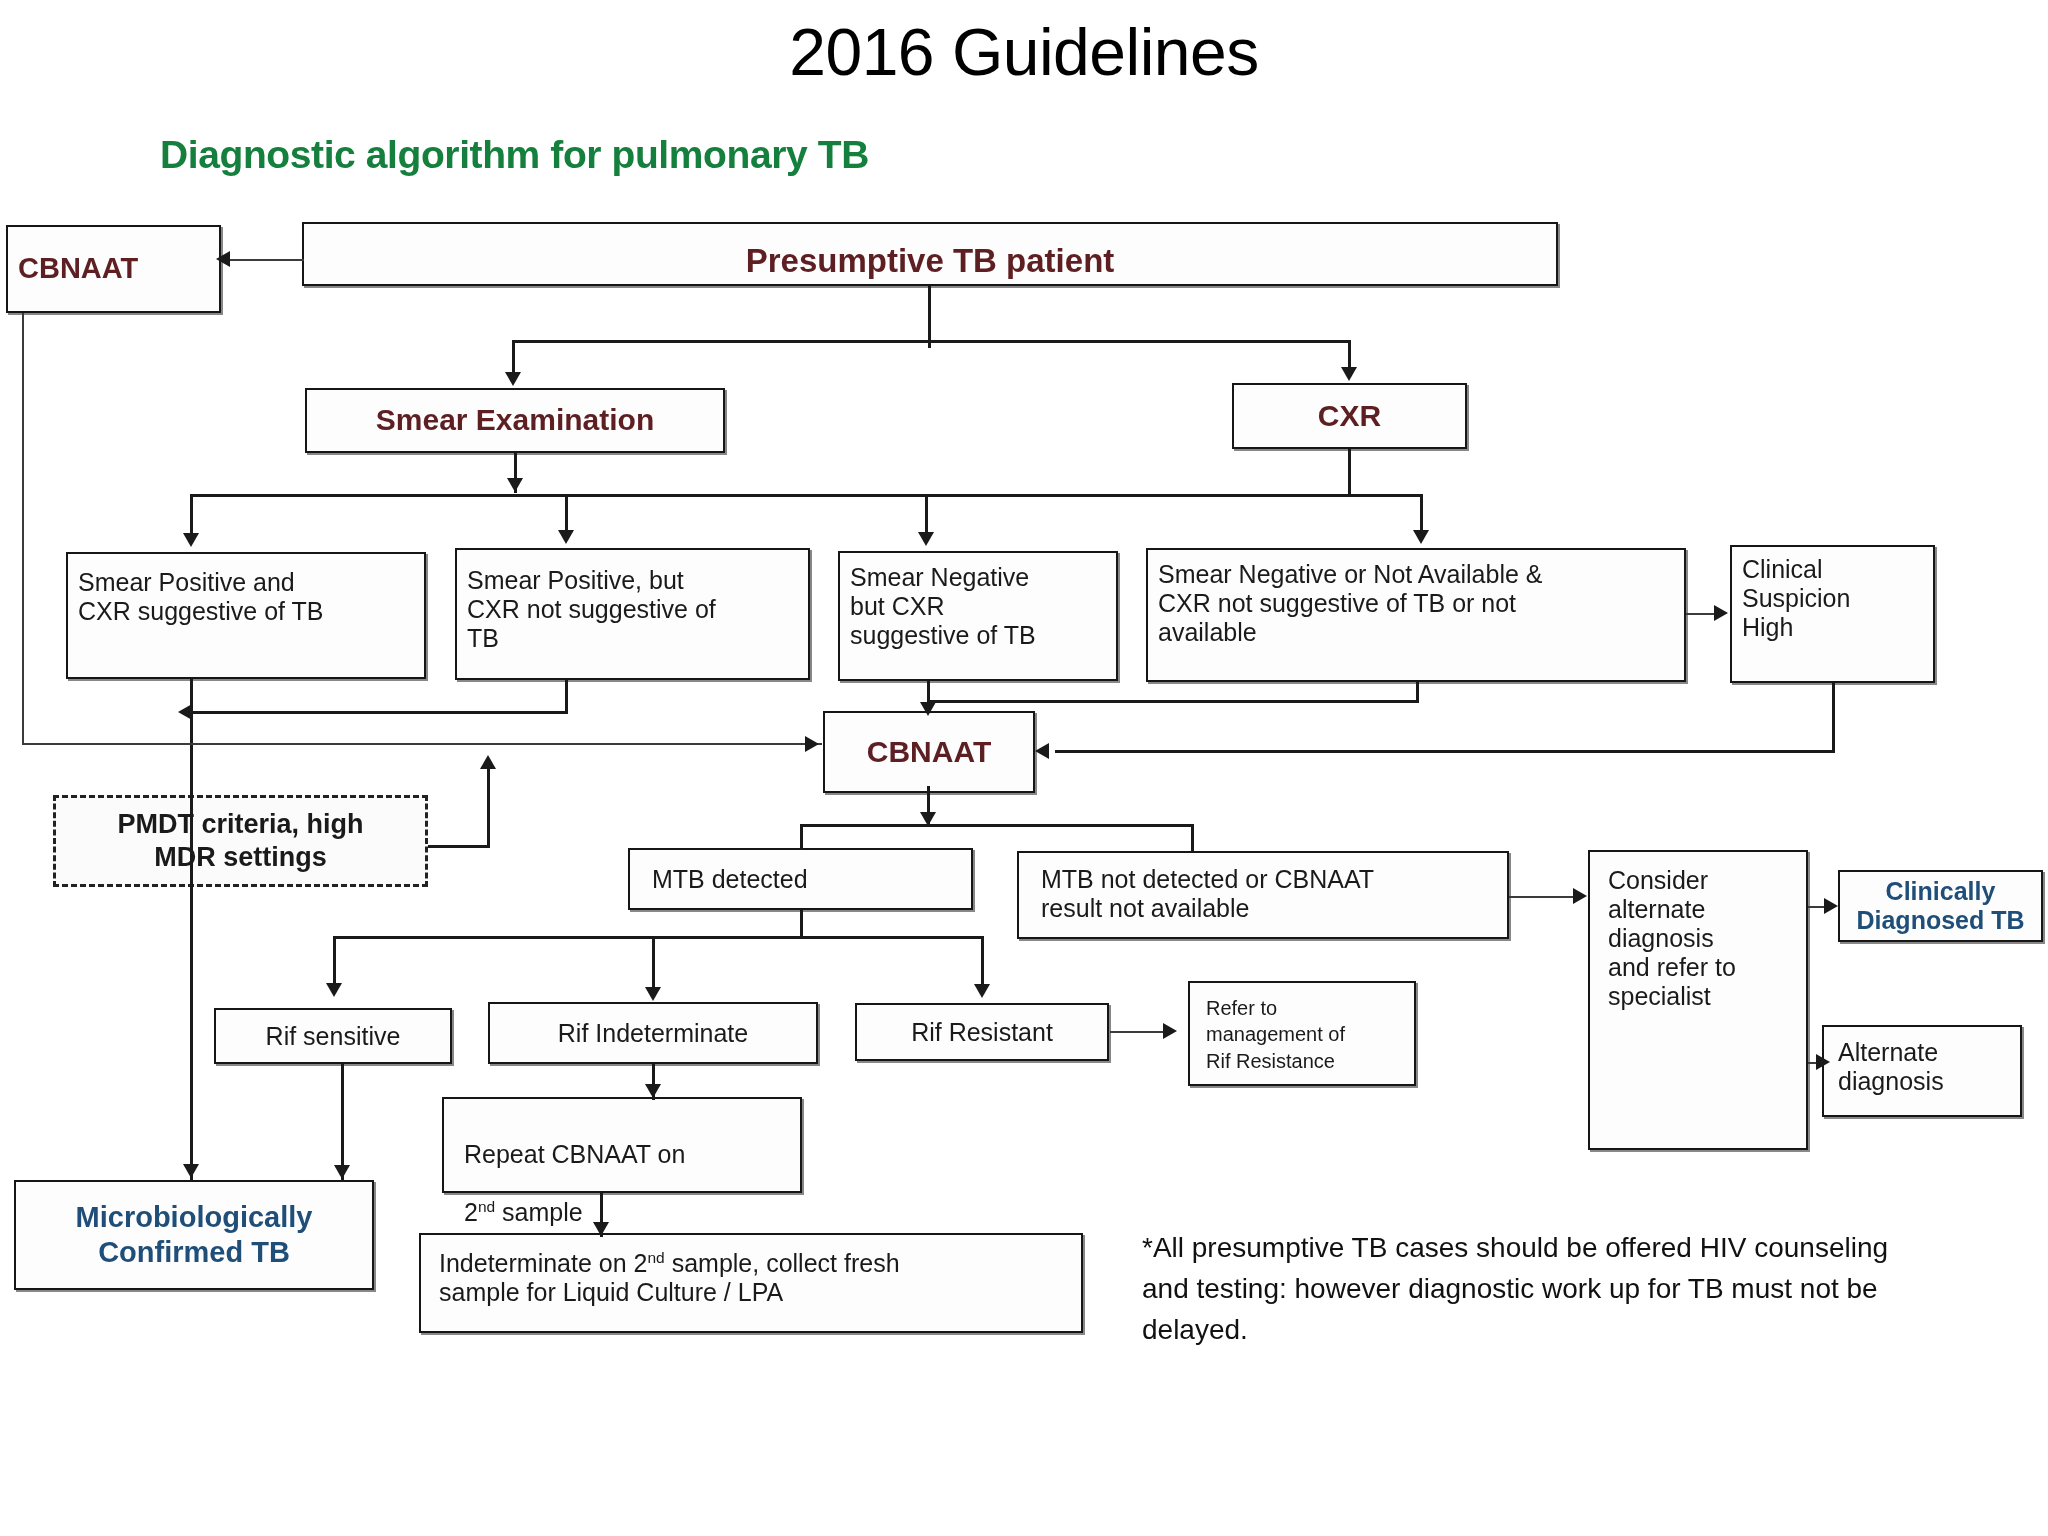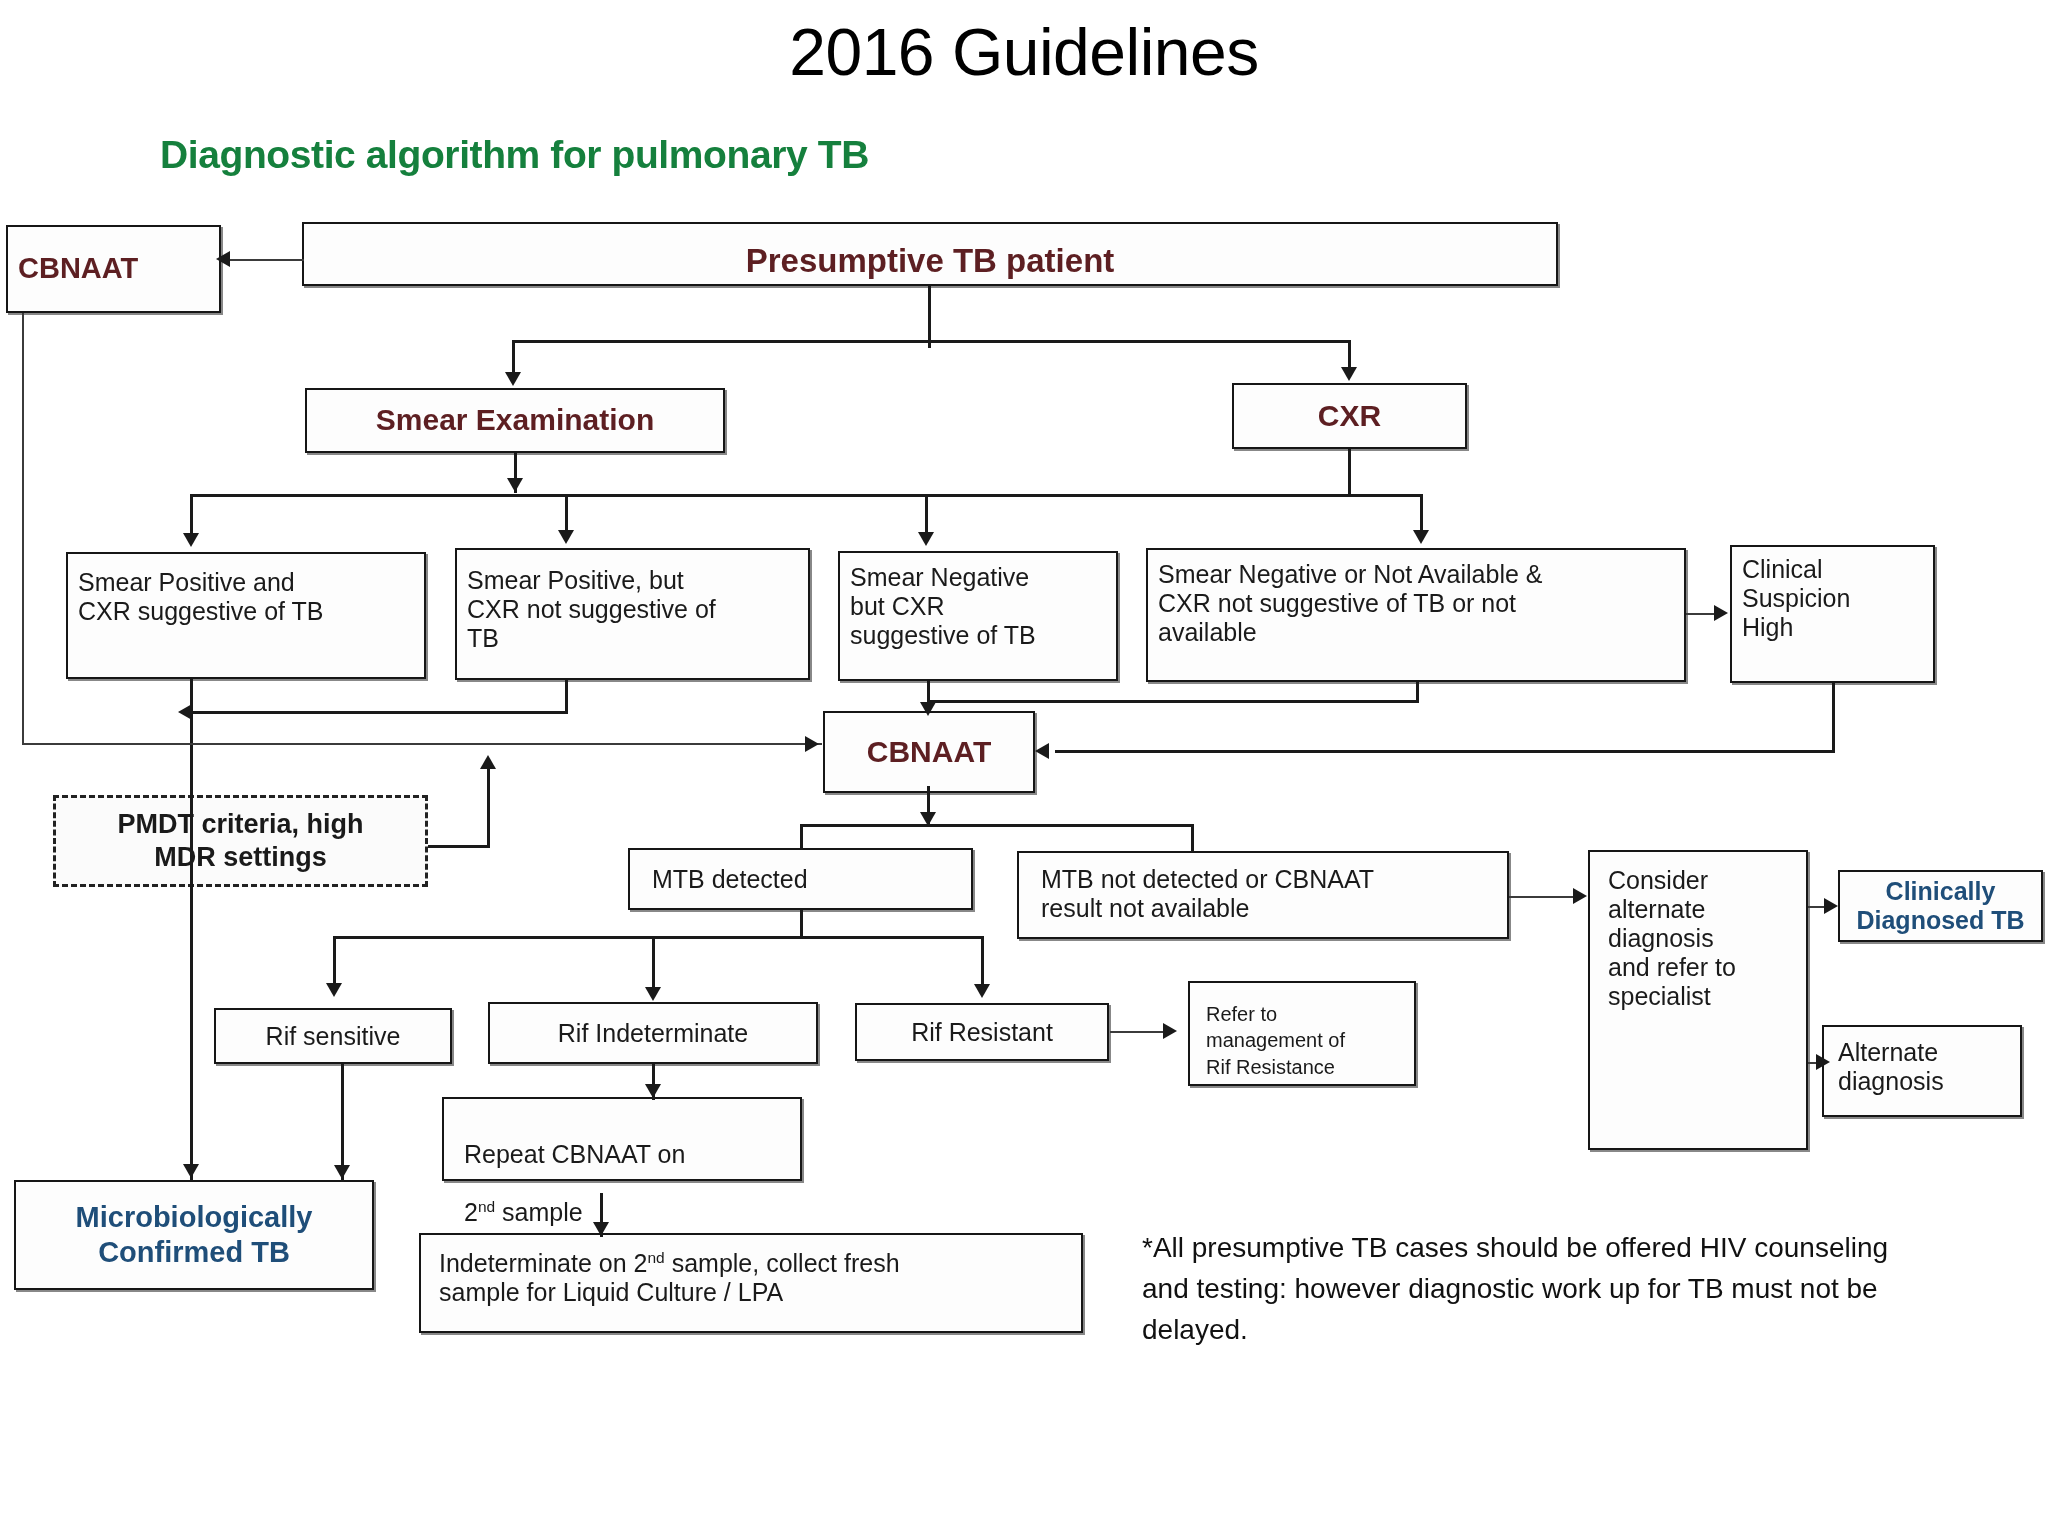--- a/index.html
+++ b/index.html
@@ -203,27 +203,27 @@
 </div>
 
 <div class="fbox center" style="left:488px; top:1002px; width:330px; height:62px;">
   <span class="t">Rif Indeterminate</span>
 </div>
 
 <div class="fbox center" style="left:855px; top:1003px; width:254px; height:58px;">
   <span class="t">Rif Resistant</span>
 </div>
 
-<div class="fbox left" style="left:1188px; top:981px; width:228px; height:105px; align-items:flex-end; padding-top:12px; padding-left:16px;">
+<div class="fbox left" style="left:1188px; top:981px; width:228px; height:105px; align-items:flex-start; padding-top:12px; padding-left:16px;">
   <span class="t" style="font-size:20px; line-height:1.32;">Refer to
 management of
 Rif Resistance</span>
 </div>
 
-<div class="fbox left" style="left:442px; top:1097px; width:360px; height:84px; align-items:flex-start; padding-top:12px; padding-left:20px;">
+<div class="fbox left" style="left:442px; top:1097px; width:360px; height:96px; align-items:flex-start; padding-top:12px; padding-left:20px;">
   <span class="t">
     <span>Repeat CBNAAT on</span><br>
     <span>2</span><span class="sup">nd</span><span> sample</span>
   </span>
 </div>
 
 <div class="fbox left" style="left:419px; top:1233px; width:664px; height:100px; align-items:flex-start; padding-top:14px; padding-left:18px;">
   <span class="t" style="white-space:normal;">
     <span>Indeterminate on 2</span><span class="sup">nd</span><span style="white-space:pre-line;"> sample, collect fresh
 sample for Liquid Culture / LPA</span>

